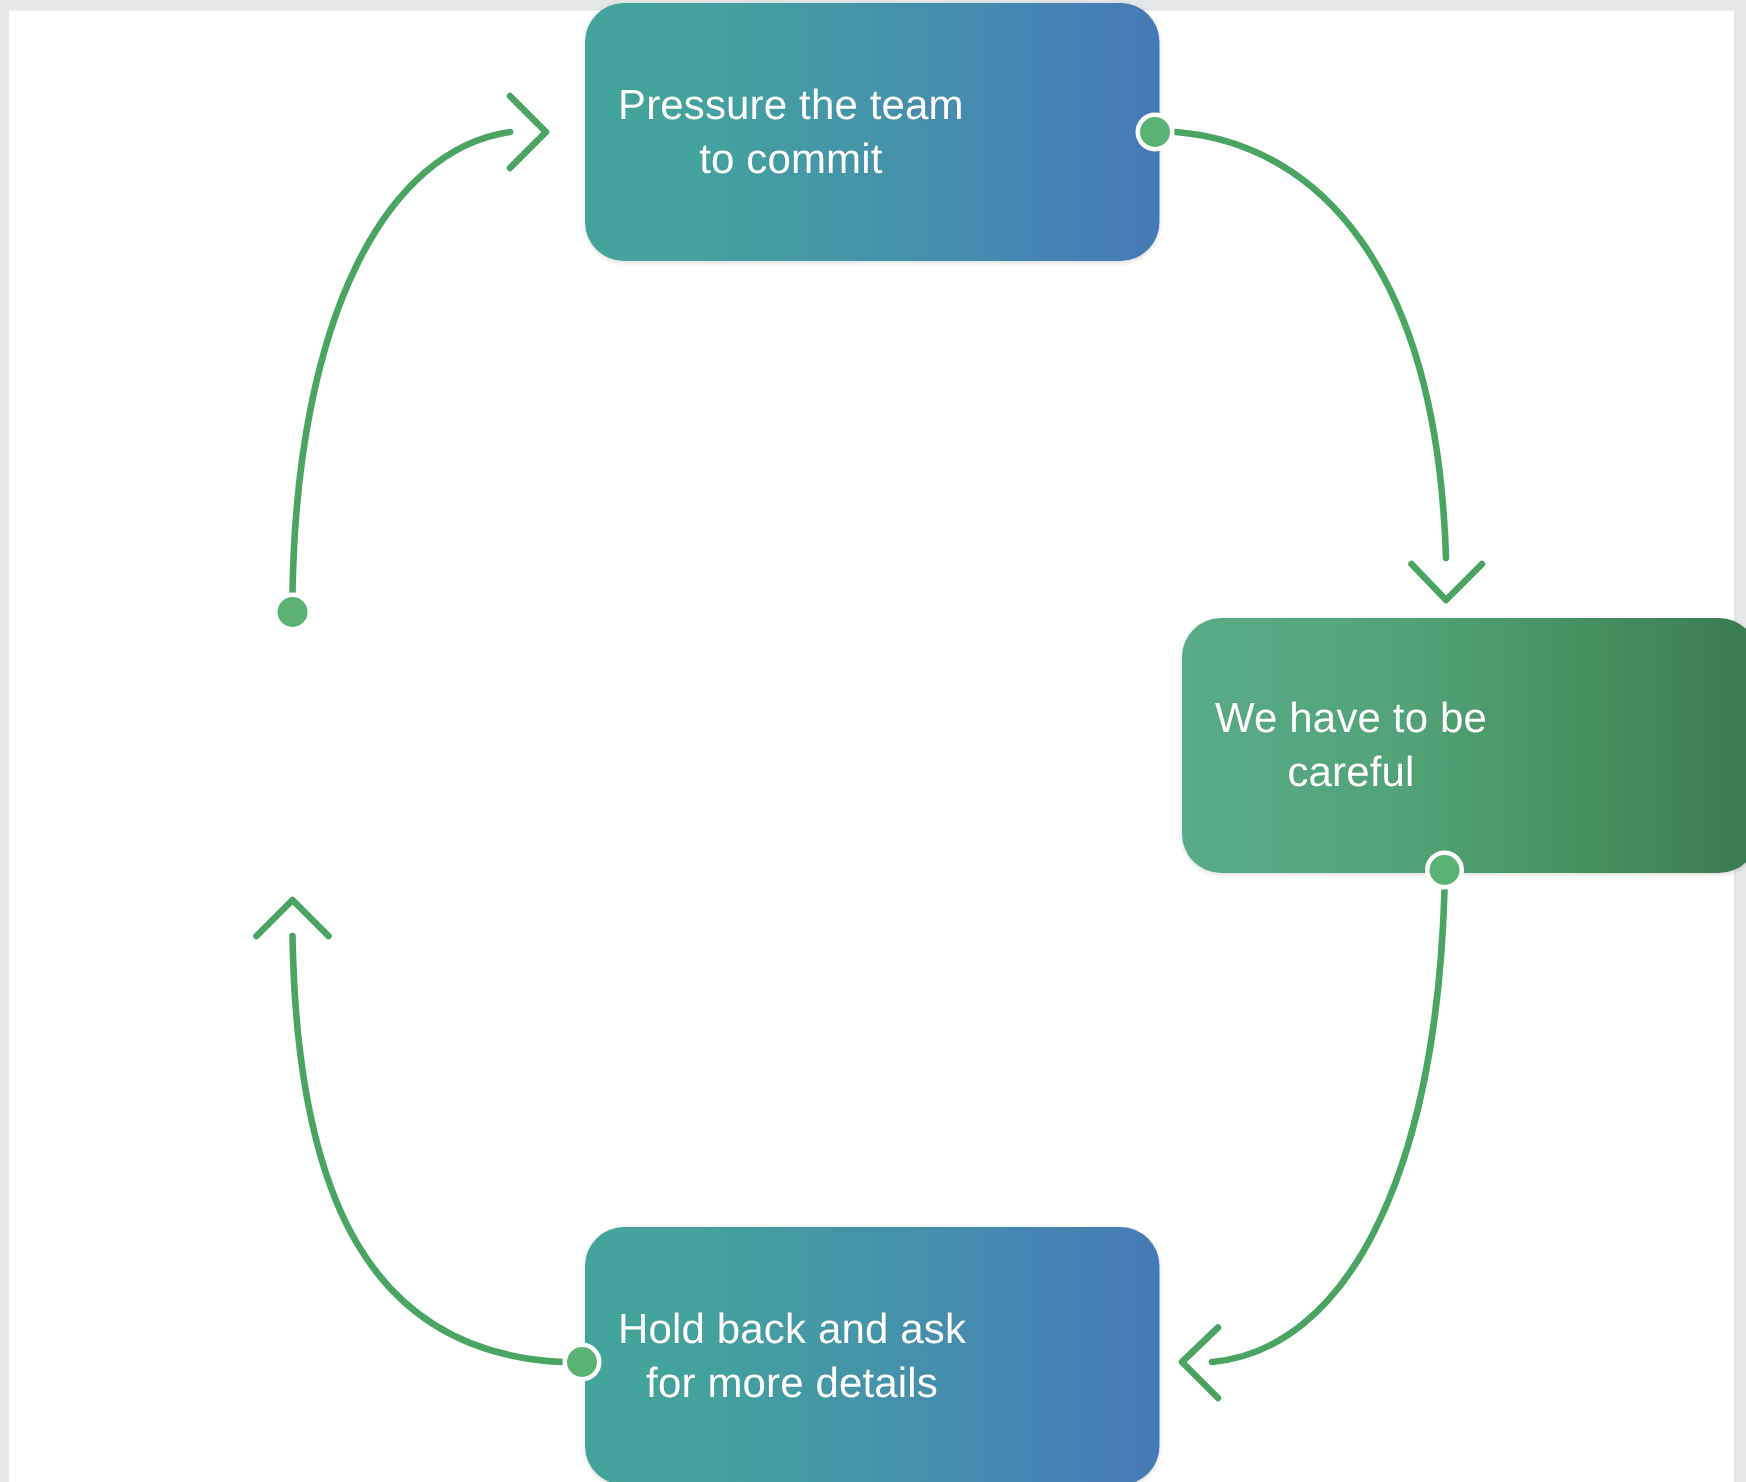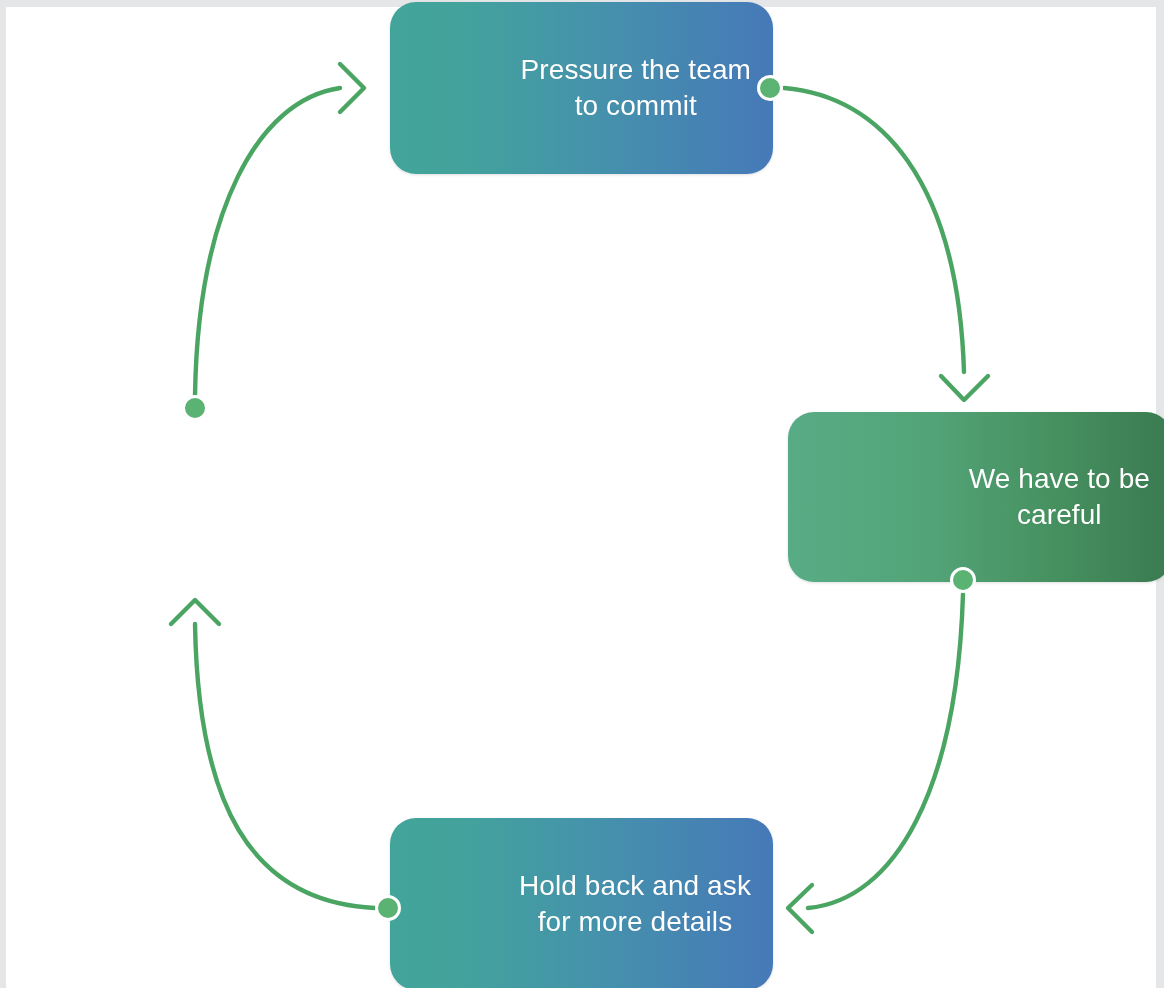--- a/index.html
+++ b/index.html
@@ -34,21 +34,21 @@
     top: 0;
     width: 1164px;
     height: 988px;
   }
 
   .node-box {
     position: absolute;
     border-radius: 26px;
     display: flex;
     align-items: center;
-    justify-content: flex-end;
+    justify-content: flex-start;
     text-align: center;
     color: #ffffff;
     font-size: 28px;
     line-height: 1.28;
     letter-spacing: 0.1px;
     box-shadow: 0 1px 3px rgba(0,0,0,0.13);
     z-index: 2;
   }
   .node-label {
     padding: 0 22px;

